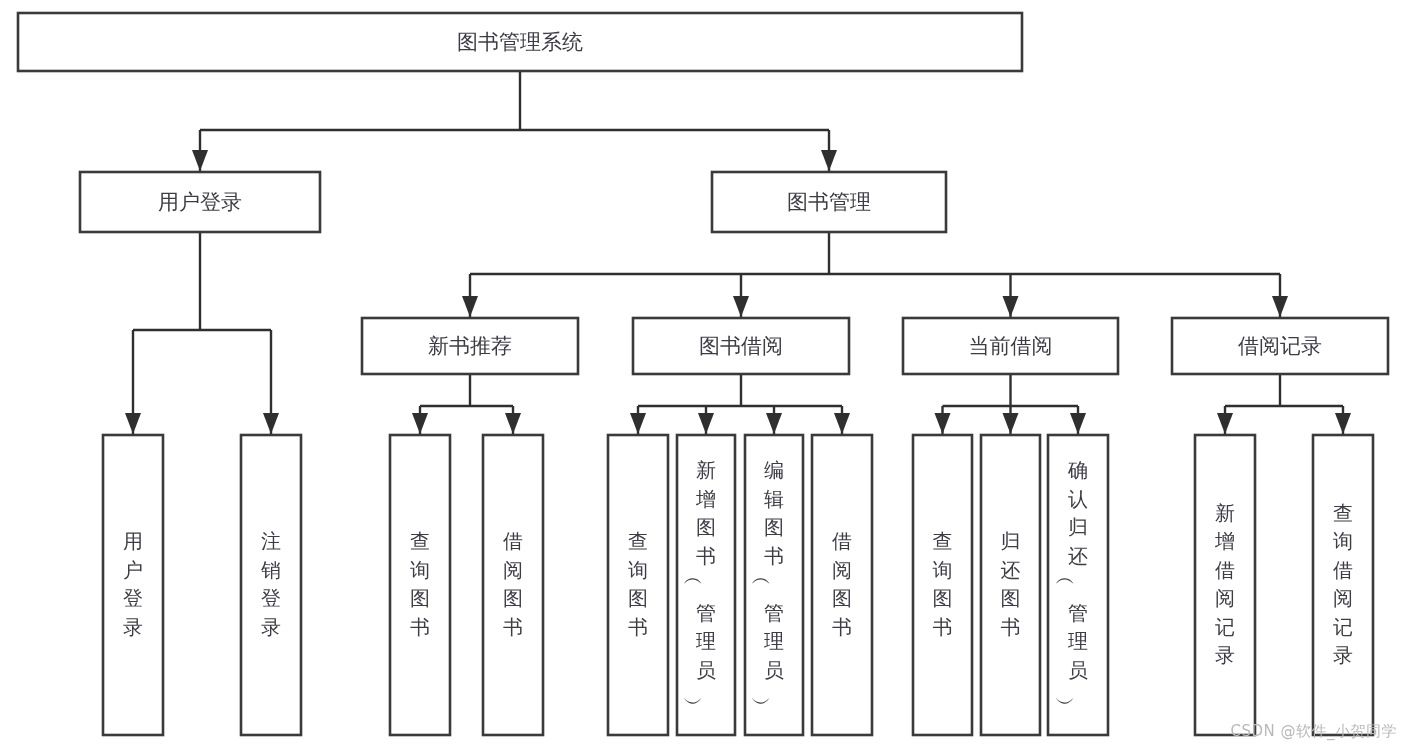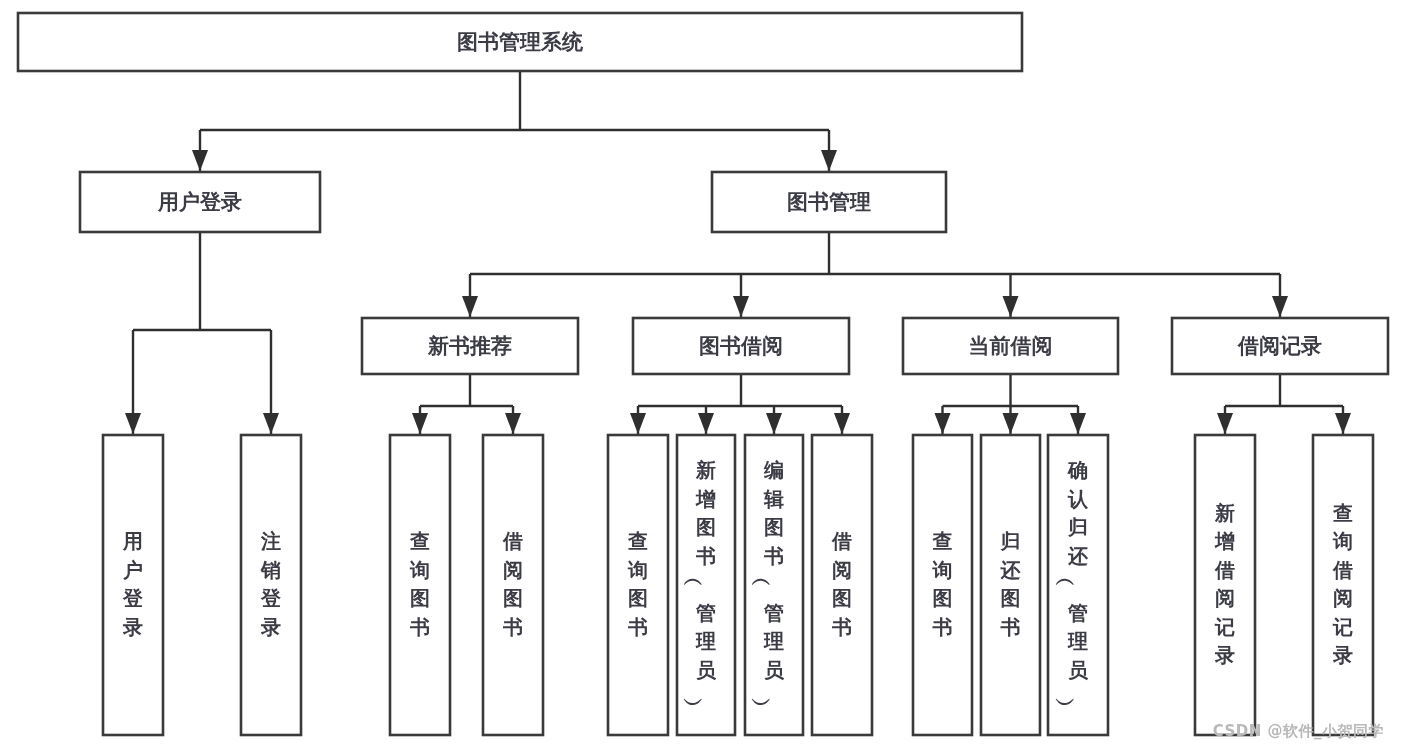--- a/index.html
+++ b/index.html
@@ -13,21 +13,20 @@
     font-family: "DejaVu Sans", "Liberation Sans", sans-serif;
     overflow: hidden;
     position: relative;
   }
   #diagram-root {
     position: absolute;
     left: 0;
     top: 0;
     width: 1405px;
     height: 747px;
-    font-weight: bold;
   }
   svg { display: block; }
   .node-box {
     fill: #ffffff;
     stroke: #3a3a3a;
     stroke-width: 2.6;
   }
   .node-label {
     fill: #3c3c46;
     font-family: "DejaVu Sans", "Liberation Sans", sans-serif;
@@ -46,21 +45,21 @@
     stroke-width: 2.4;
     fill: none;
     stroke-linecap: butt;
   }
   .arrow-head {
     fill: #2f2f2f;
     stroke: none;
   }
   .watermark {
     position: absolute;
-    right: 21px;
+    right: 8px;
     bottom: 6px;
     font-size: 15px;
     color: #b9b9b9;
     font-family: "DejaVu Sans", "Liberation Sans", sans-serif;
     letter-spacing: 0.5px;
     white-space: nowrap;
     pointer-events: none;
   }
 </style>
 </head>

